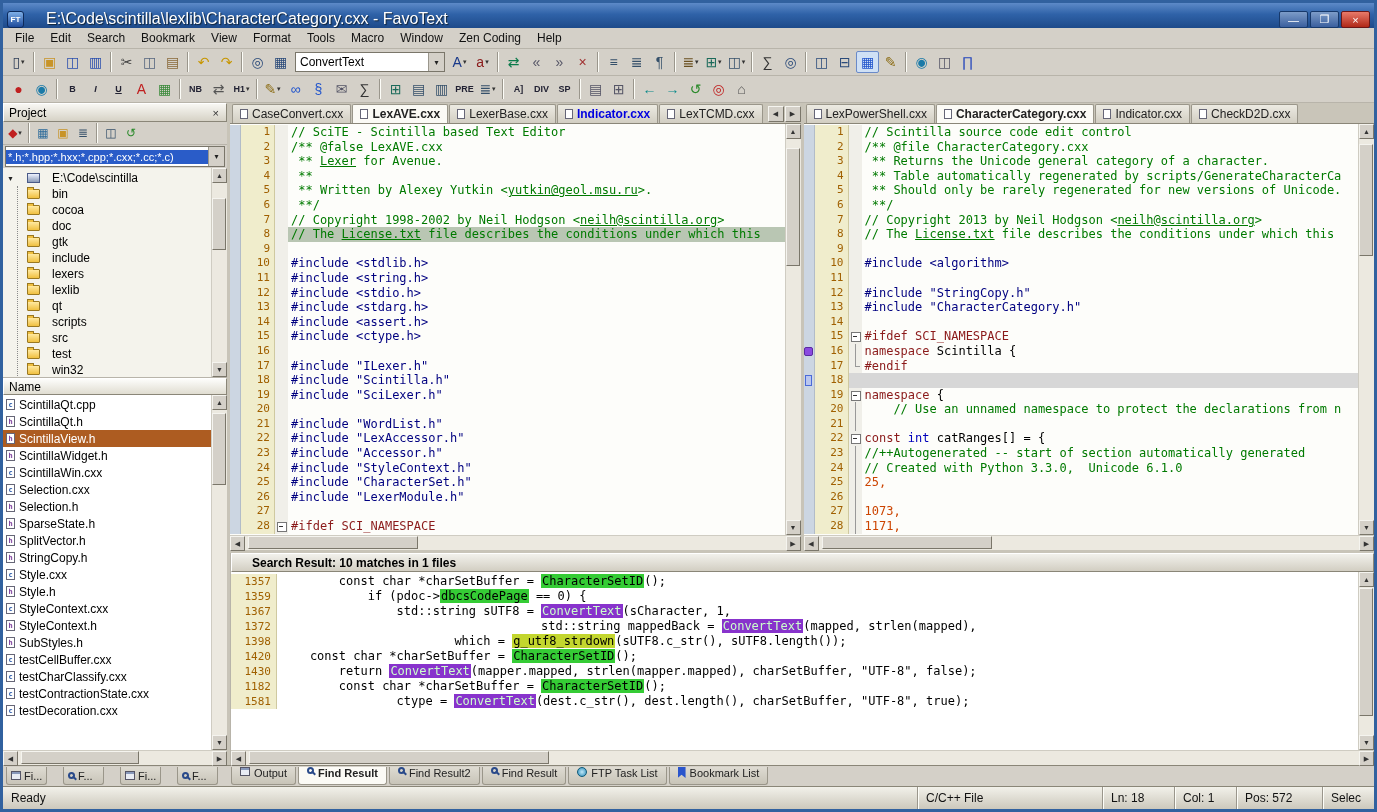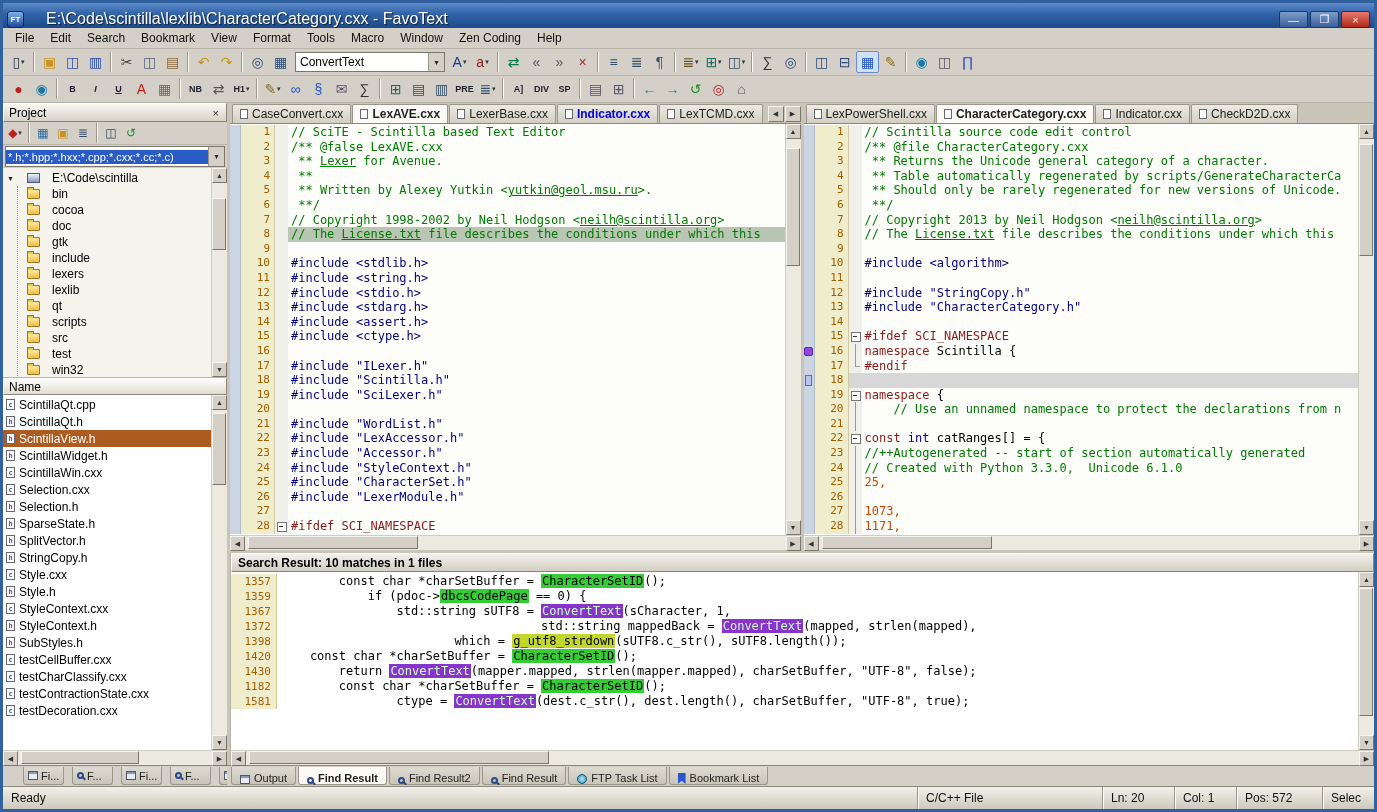--- a/index.html
+++ b/index.html
@@ -84,35 +84,35 @@
   .marker{width:9px;height:9px;background:#8a4ae0;border:1px solid #5a2aa0;border-radius:2px}
   .marker-caret{width:7px;height:11px;background:#b9c6ef;border:1px solid #4a6ad8}
   
   .vscroll{position:relative;flex:0 0 16px;background:#ece9e0;border-left:1px solid #cfccc2}
   .hscroll{position:relative;flex:0 0 15px;background:#ece9e0;border-top:1px solid #cfccc2}
   .sarrow{position:absolute;width:15px;height:15px;background:#d4d0c8;border:1px solid;border-color:#f5f4ef #7a766a #7a766a #f5f4ef;display:flex;align-items:center;justify-content:center;font-size:7px;color:#333}
   .sthumb{position:absolute;background:#d4d0c8;border:1px solid;border-color:#f5f4ef #7a766a #7a766a #f5f4ef}
   
   .hsplit{flex:0 0 3px;background:#c8c4b8}
   .bottompanel{flex:0 0 212px;display:flex;flex-direction:column;min-height:0;border-left:1px solid #b8b4aa}
-  .bp-header{flex:0 0 19px;background:linear-gradient(#f2f1ec,#d2cec2);border:1px solid;border-color:#fff #8a8678 #8a8678 #fff;font:bold 12px "Liberation Sans",sans-serif;display:flex;align-items:center;padding:0 6px}
+  .bp-header{flex:0 0 19px;background:linear-gradient(#f2f1ec,#d2cec2);border:1px solid;border-color:#fff #8a8678 #8a8678 #fff;font:bold 12px "Liberation Sans",sans-serif;display:flex;align-items:center;padding:0 20px}
   .bp-body{flex:1;display:flex;min-height:0;background:#fff}
   .bp-lines{flex:1;overflow:hidden;min-width:0;padding-top:2px}
   .srow{display:flex;height:15px}
   .snum{flex:0 0 46px;background:#f0edcc;border-right:1px solid #cfc9a0;font:11px/15px "DejaVu Sans Mono",monospace;color:#a06000;text-align:right;padding-right:5px}
   .stext{flex:1;margin:0;font:12px/15px "DejaVu Sans Mono",monospace;white-space:pre;overflow:hidden;padding-left:4px;color:#000}
   .hl-t{color:#000}
   .hl-g{background:#35cc35;color:#000;padding:0 1px}
   .hl-p{background:#8833cc;color:#ccffcc;padding:0 1px}
   .hl-y{background:#c3d62e;color:#000;padding:0 1px}
   
   .bottomtabs{flex:0 0 21px;background:#d4d0c8;border-top:1px solid #8a8678;display:flex;align-items:flex-start}
-  .minitabs{flex:0 0 224px;display:flex;gap:8px;padding:1px 2px 0 20px;overflow:hidden}
+  .minitabs{flex:0 0 224px;display:flex;gap:16px;padding:1px 2px 0 3px;overflow:hidden}
   .maintabs{flex:1;display:flex;gap:2px;padding:1px 0 0 4px;overflow:hidden}
-  .btab{height:18px;display:flex;align-items:flex-end;gap:4px;padding:0 8px;font-size:11px;background:linear-gradient(#dedbd2,#c8c4b8);border:1px solid #9a968a;border-top:none;border-radius:0 0 3px 3px;white-space:nowrap;color:#222}
+  .btab{height:18px;display:flex;align-items:flex-start;gap:4px;padding:0 8px;font-size:11px;background:linear-gradient(#dedbd2,#c8c4b8);border:1px solid #9a968a;border-top:none;border-radius:0 0 3px 3px;white-space:nowrap;color:#222}
   .btab.active{background:#fbfaf5;font-weight:bold}
   .mtab{height:18px;display:flex;align-items:center;gap:3px;padding:0 4px;font-size:11px;background:linear-gradient(#dedbd2,#c8c4b8);border:1px solid #9a968a;border-top:none;border-radius:0 0 3px 3px;overflow:hidden;flex:0 0 41px;color:#222}
   .ico-out{width:10px;height:9px;border:1px solid #556;background:#e8ecf4;box-shadow:inset 0 2px 0 #8899bb;flex:0 0 auto}
   .ico-mag{width:7px;height:7px;border:2px solid #2a4a8a;border-radius:50%;position:relative;flex:0 0 auto}
   .ico-mag::after{content:"";position:absolute;width:5px;height:2px;background:#2a4a8a;transform:rotate(45deg);right:-4px;bottom:-2px}
   .ico-ftp{width:10px;height:10px;border-radius:50%;border:1px solid #0d5a7a;background:radial-gradient(#bfe8f8,#2a8ab8);flex:0 0 auto}
   .ico-bm{width:8px;height:11px;background:#2a55cc;clip-path:polygon(0 0,100% 0,100% 100%,50% 70%,0 100%);flex:0 0 auto}
   
   .statusbar{flex:0 0 23px;background:linear-gradient(#f2f1ea,#ccc8bc);border-top:1px solid #8a8678;display:flex;align-items:stretch;font-size:12px;color:#111}
   .st{display:flex;align-items:center;padding:0 8px;white-space:nowrap}
@@ -1101,18 +1101,18 @@
           <span class="ico-bm"></span>
           <span>Bookmark List</span>
         </div>
       </div>
   </div>
 
   <div class="statusbar">
     <div class="st ready">Ready</div>
     <div class="st-spacer"></div>
     <div class="st seg ftype">C/C++ File</div>
-    <div class="st seg ln">Ln: 20</div>
+    <div class="st seg ln">Ln: 18</div>
     <div class="st seg col">Col: 1</div>
     <div class="st seg pos">Pos: 572</div>
     <div class="st seg selinfo">Selec</div>
   </div>
 </div>
 
 </body></html>

